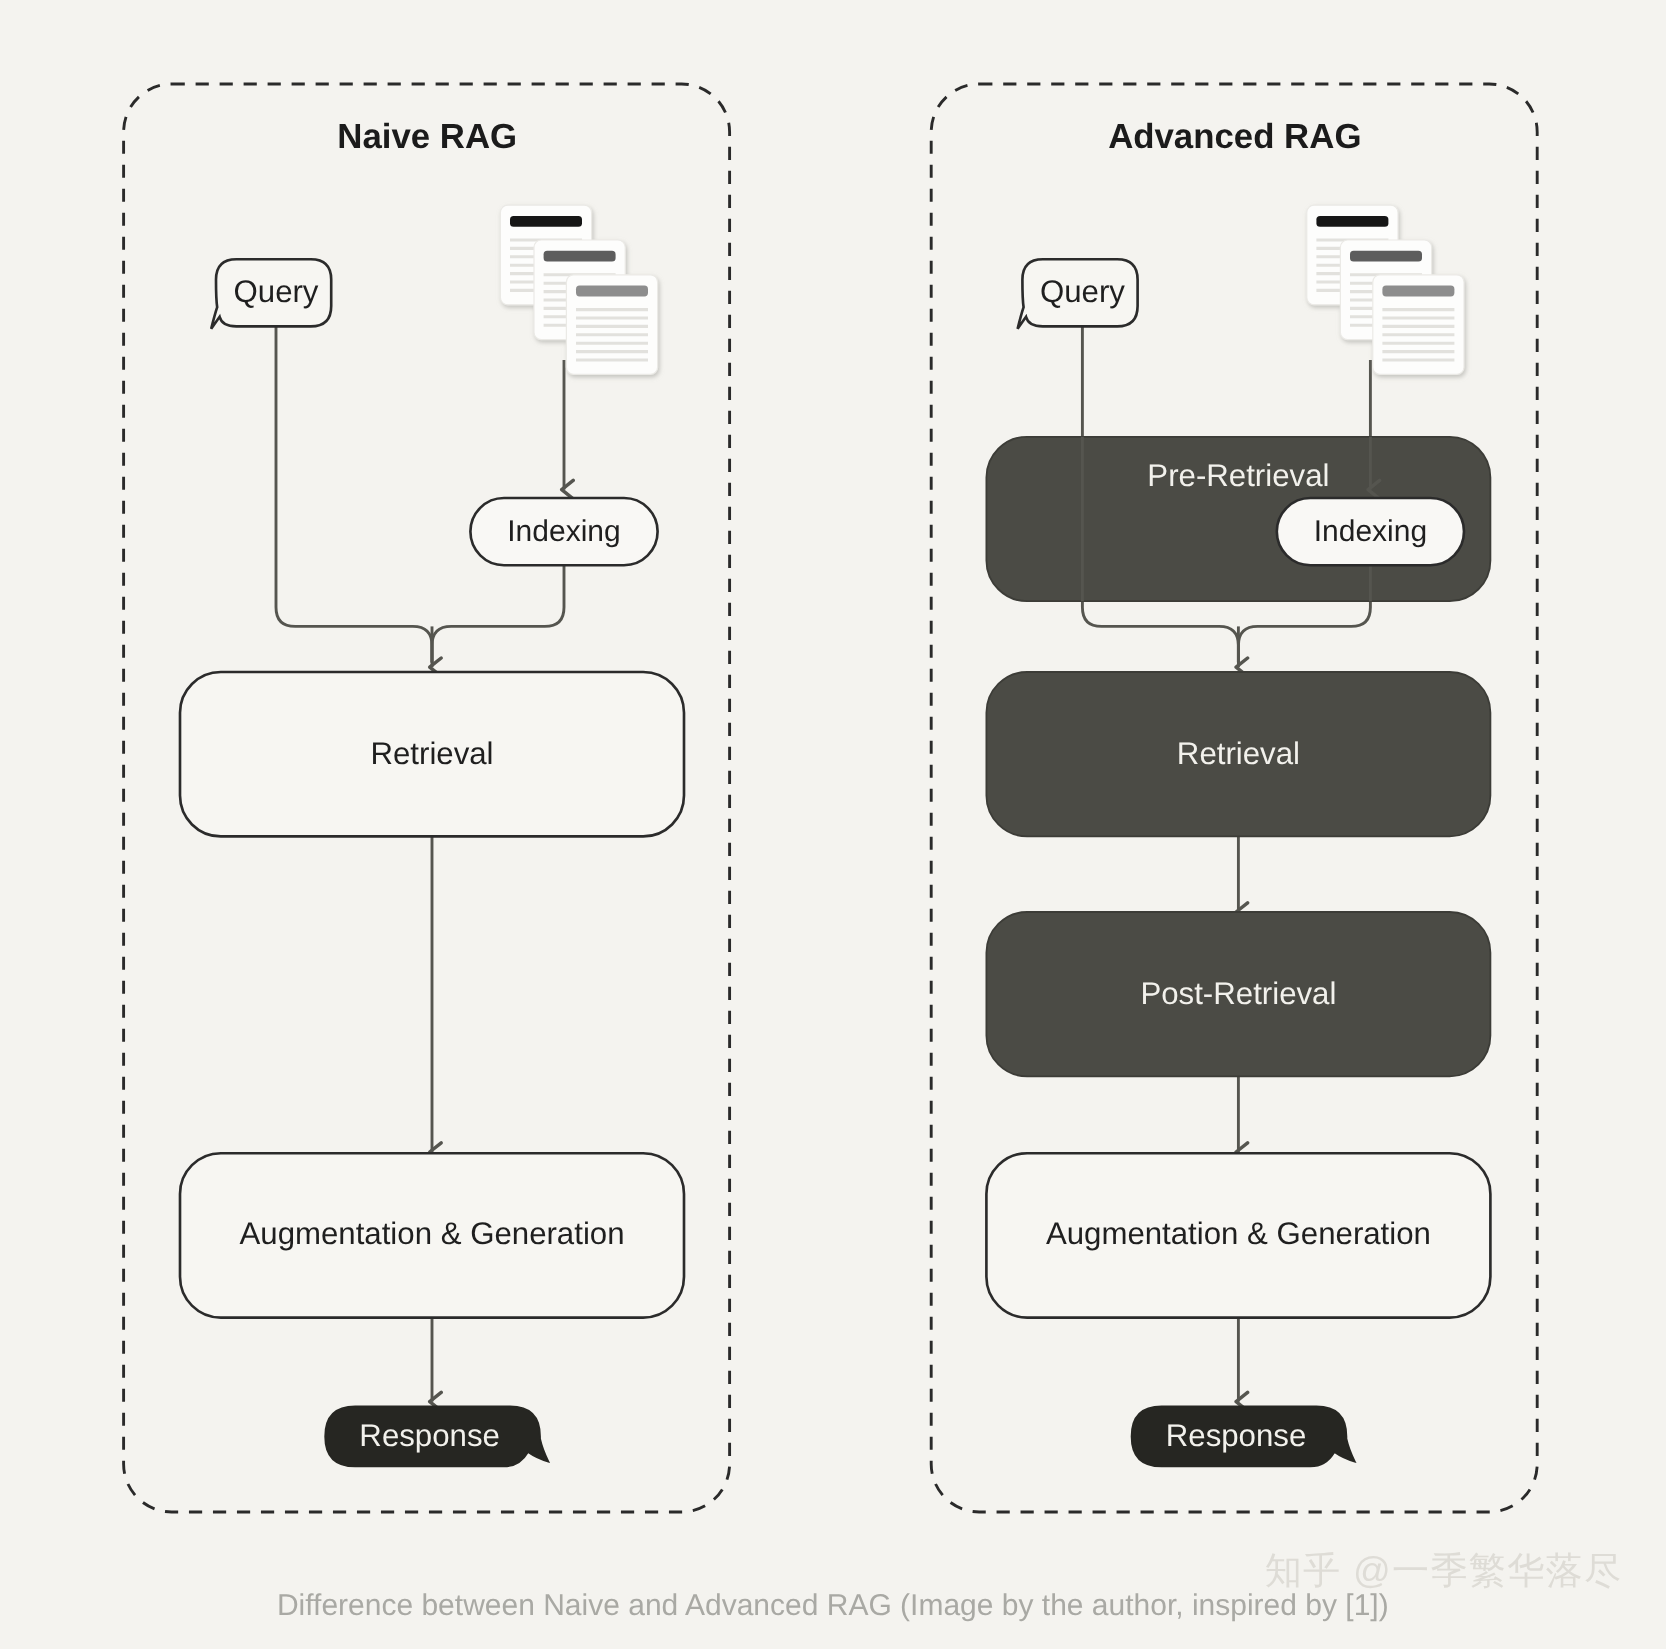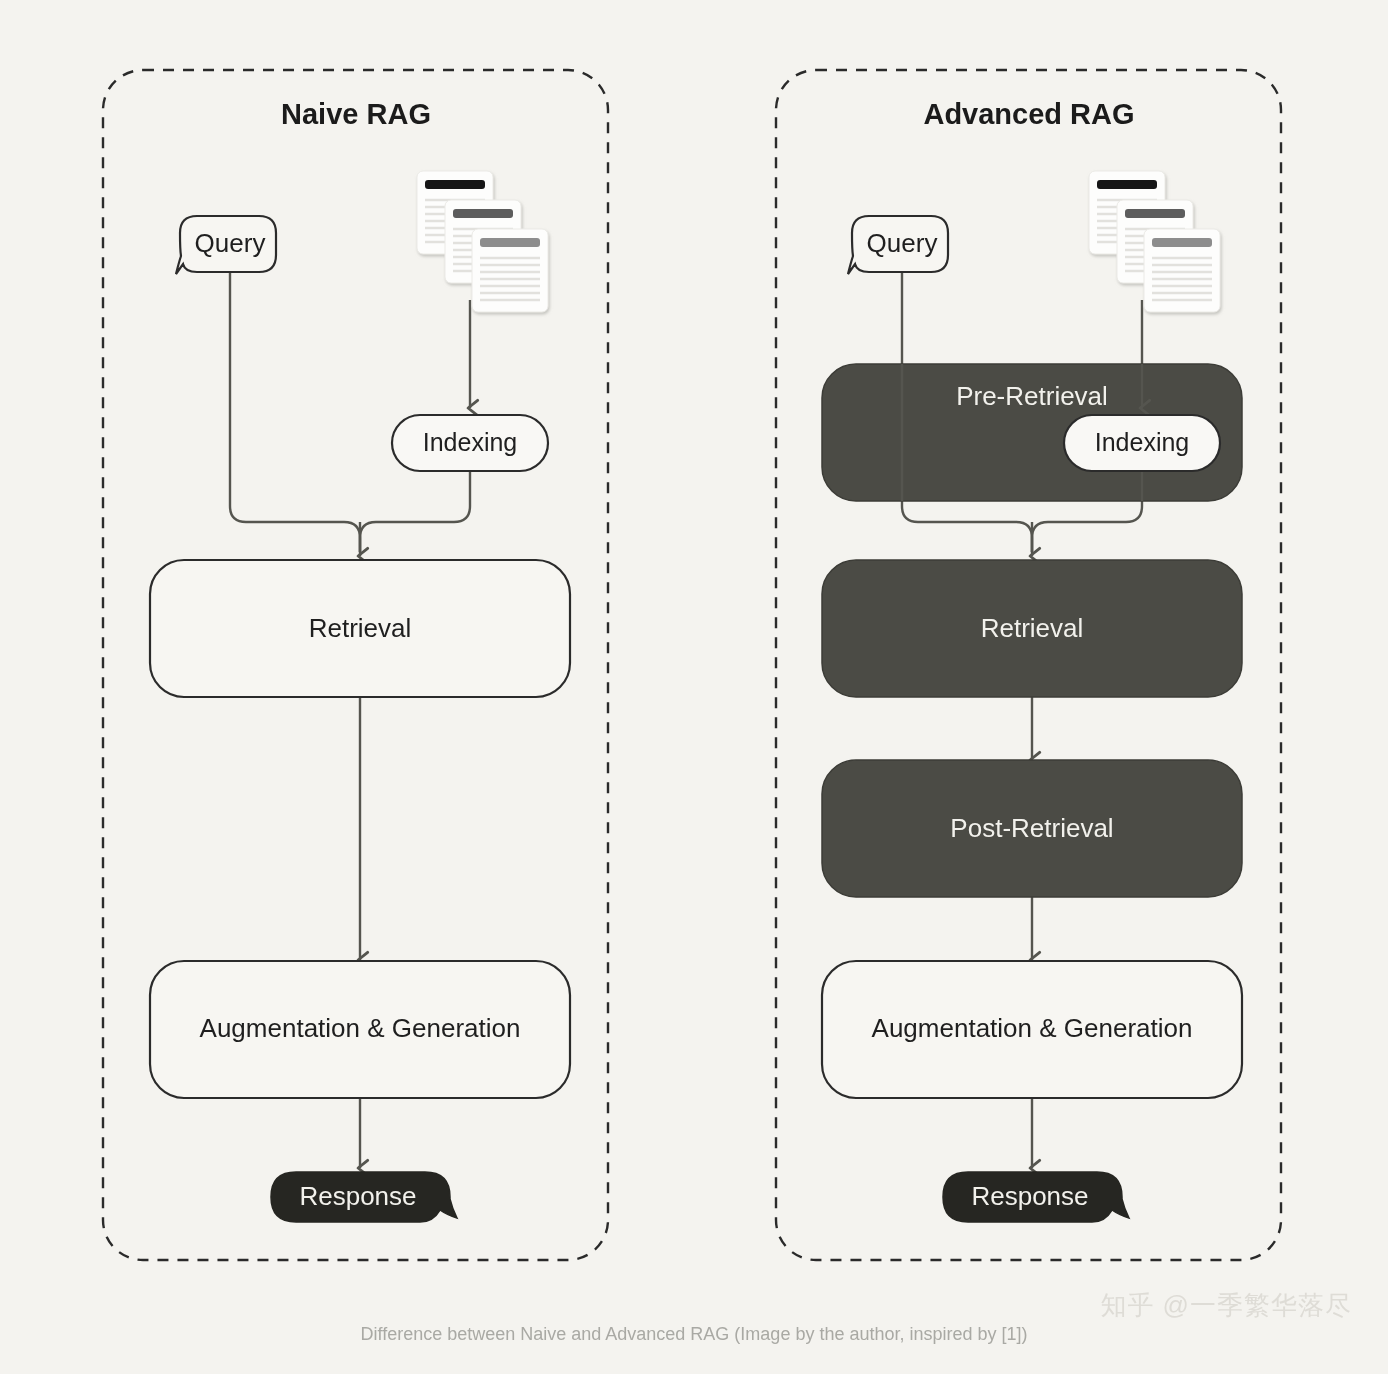--- a/index.html
+++ b/index.html
@@ -70,30 +70,30 @@
     text-anchor: middle;
     dominant-baseline: middle;
   }
   .caption-text {
     position: absolute;
     left: 0;
     top: 1324px;
     width: 1388px;
     text-align: center;
     font-family: "Liberation Sans", sans-serif;
-    font-size: 18px;
+    font-size: 25px;
     color: #a9a9a4;
     white-space: nowrap;
   }
   .watermark-text {
     position: absolute;
     right: 36px;
     top: 1288px;
     font-family: "Liberation Sans", sans-serif;
-    font-size: 26px;
+    font-size: 31px;
     color: #dedcd6;
     letter-spacing: 1px;
     white-space: nowrap;
   }
   .panel-dash {
     fill: none;
     stroke: #2a2a2a;
     stroke-width: 2.4;
     stroke-dasharray: 11 9;
     stroke-linecap: butt;

